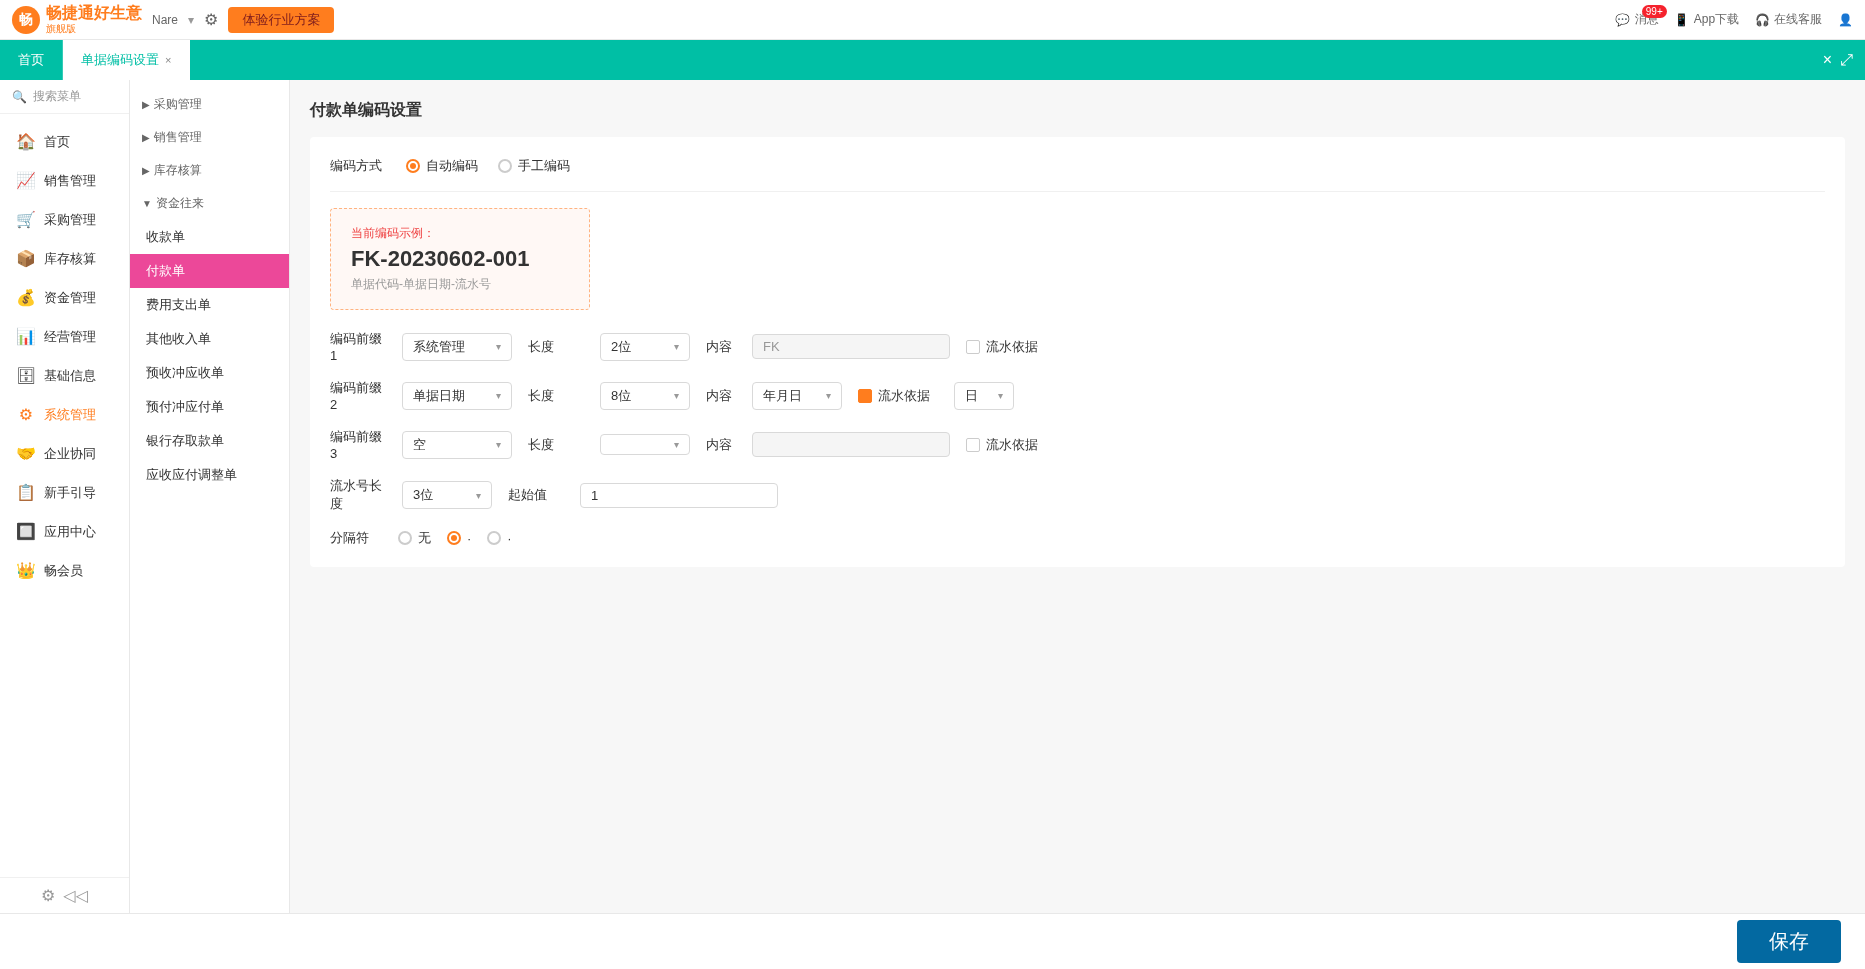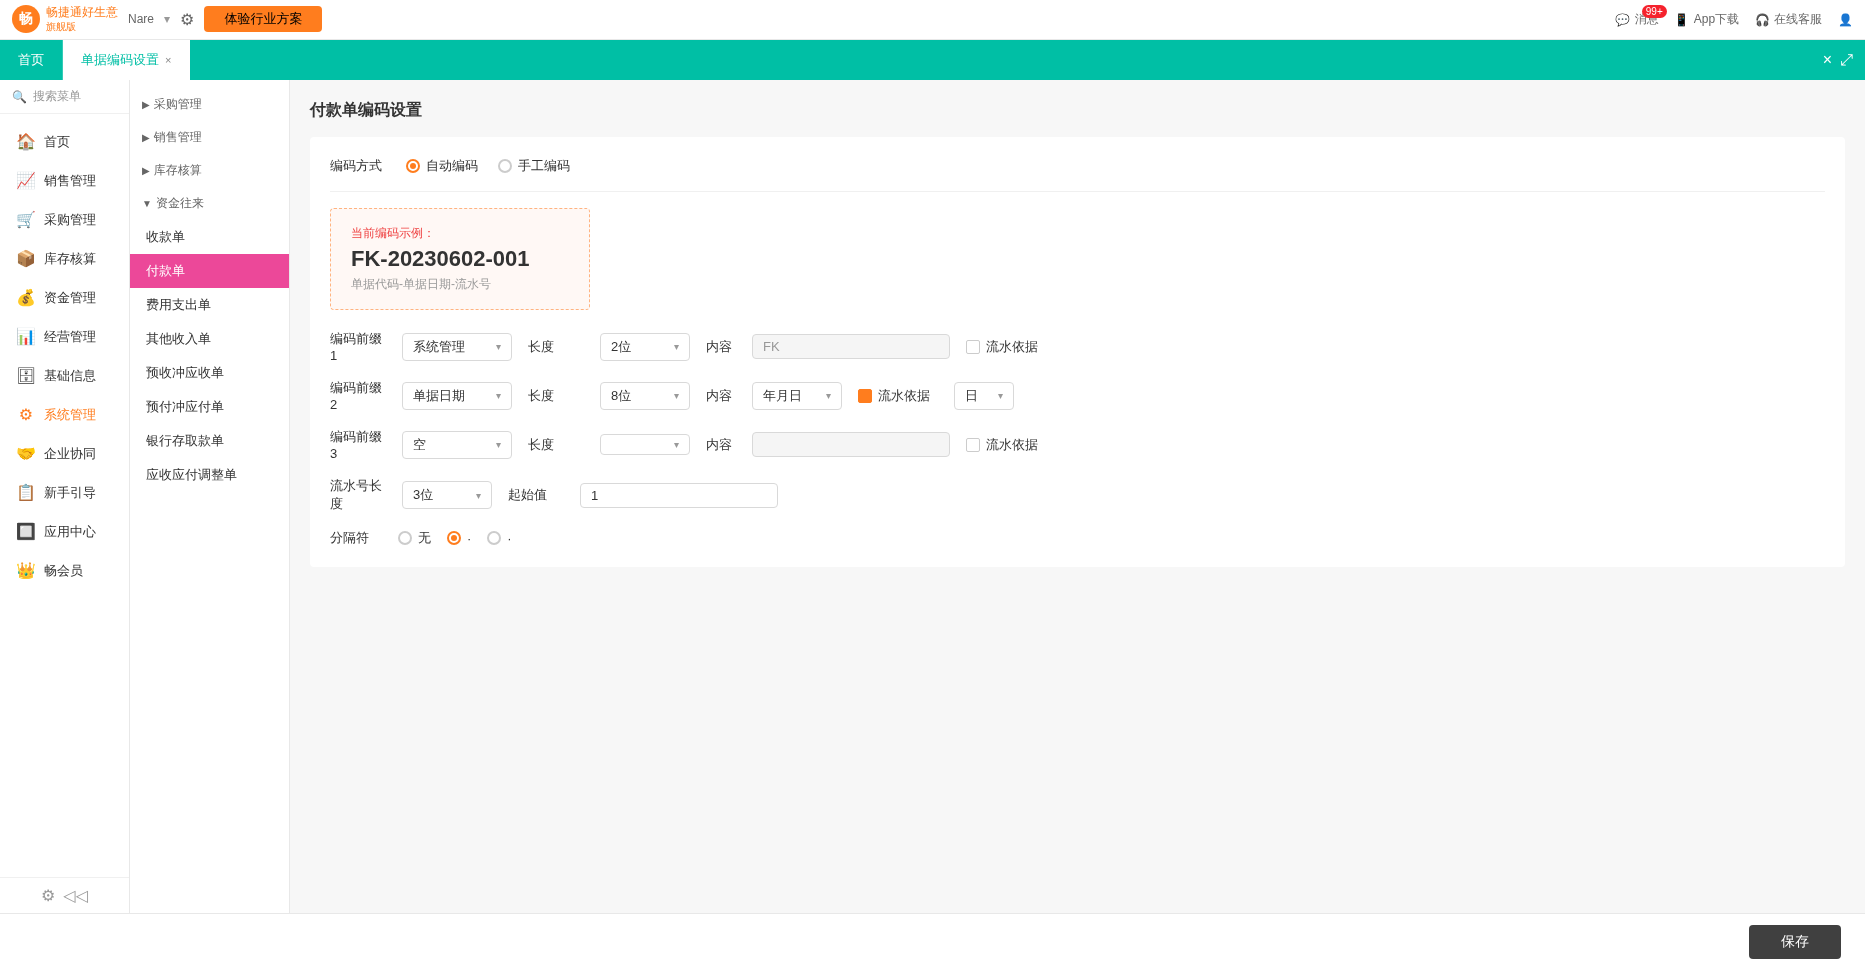--- a/index.html
+++ b/index.html
@@ -3,26 +3,26 @@
   <meta charset="utf-8">
   <style>
     * { box-sizing: border-box; margin: 0; padding: 0; }
     body { font-family: 'Microsoft YaHei', Arial, sans-serif; font-size: 13px; background: #f5f5f5; color: #333; display: flex; flex-direction: column; height: 969px; overflow: hidden; }
 
     
     .top-bar { height: 40px; background: #fff; border-bottom: 1px solid #e8e8e8; display: flex; align-items: center; padding: 0 12px; justify-content: space-between; flex-shrink: 0; }
     .top-bar-left { display: flex; align-items: center; gap: 10px; }
     .top-bar-brand { display: flex; align-items: center; gap: 6px; }
     .brand-icon { width: 28px; height: 28px; background: #ff7d1e; border-radius: 50%; display: flex; align-items: center; justify-content: center; color: #fff; font-size: 14px; font-weight: bold; }
-    .brand-text { font-size: 12px; color: #ff7d1e; font-weight: normal; line-height: 1.2; }
+    .brand-text { font-size: 16px; color: #ff7d1e; font-weight: bold; line-height: 1.2; }
     .brand-sub { font-size: 10px; color: #ff7d1e; }
     .top-bar-company { font-size: 12px; color: #666; }
     .top-bar-arrows { display: flex; gap: 4px; color: #999; font-size: 12px; cursor: pointer; }
     .top-bar-gear { color: #666; cursor: pointer; font-size: 16px; }
-    .top-bar-trial { background: #ff7d1e; color: #000000; padding: 4px 20px; border-radius: 4px; font-size: 13px; cursor: pointer; border: none; }
+    .top-bar-trial { background: #ff7d1e; color: #7f1d1d; padding: 4px 14px; border-radius: 4px; font-size: 13px; cursor: pointer; border: none; }
     .top-bar-right { display: flex; align-items: center; gap: 16px; font-size: 12px; color: #666; }
     .top-bar-right-item { display: flex; align-items: center; gap: 4px; cursor: pointer; position: relative; }
     .badge { background: #f5222d; color: #fff; border-radius: 8px; padding: 1px 4px; font-size: 10px; position: absolute; top: -6px; right: -8px; }
     .user-name { font-size: 12px; color: #666; }
 
     
     .nav-bar { height: 40px; background: #00bfa5; display: flex; align-items: center; padding: 0; flex-shrink: 0; }
     .nav-tab { padding: 0 18px; height: 40px; display: flex; align-items: center; color: #fff; font-size: 13px; cursor: pointer; border-right: 1px solid rgba(255,255,255,0.2); }
     .nav-tab.active { background: #fff; color: #00bfa5; }
     .nav-tab-close { margin-left: 6px; font-size: 11px; color: #888; cursor: pointer; }
@@ -91,21 +91,21 @@
     .check-box.checked { background: #ff7d1e; border-color: #ff7d1e; }
 
     
     .separator-row { display: flex; align-items: center; gap: 12px; margin-top: 12px; font-size: 13px; color: #333; }
     .sep-label { width: 56px; }
     .sep-options { display: flex; align-items: center; gap: 16px; }
     .sep-option { display: flex; align-items: center; gap: 6px; cursor: pointer; }
 
     
     .bottom-bar { height: 56px; background: #fff; border-top: 1px solid #e8e8e8; display: flex; align-items: center; justify-content: flex-end; padding: 0 24px; flex-shrink: 0; }
-    .save-btn { background: #404040; color: #fff; border: none; border-radius: 4px; padding: 8px 32px; font-size: 14px; cursor: pointer; }
+    .save-btn { background: #0369a1; color: #fff; border: none; border-radius: 4px; padding: 8px 32px; font-size: 20px; cursor: pointer; }
     .day-select { display: flex; align-items: center; border: 1px solid #d9d9d9; border-radius: 4px; padding: 4px 10px; background: #fff; min-width: 60px; justify-content: space-between; cursor: pointer; font-size: 13px; color: #333; margin-left: 8px; }
   </style>
 </head>
 <body>
 
 <div class="top-bar">
   <div class="top-bar-left">
     <div class="top-bar-brand">
       <div class="brand-icon">畅</div>
       <div>

